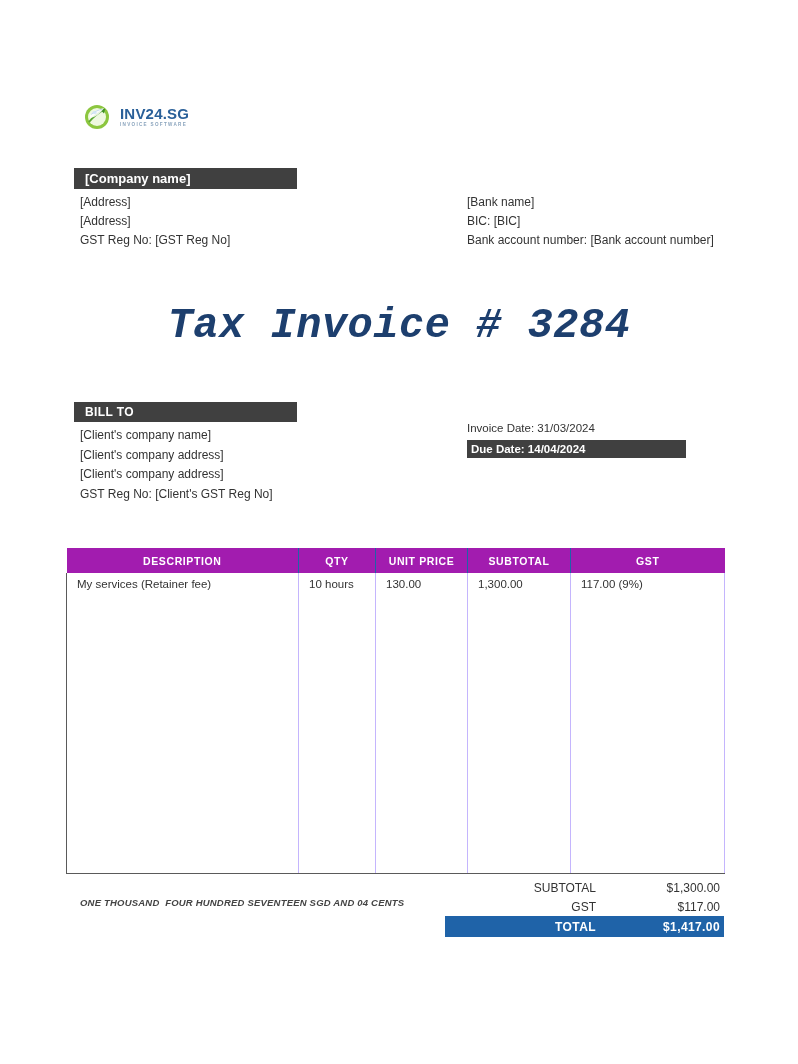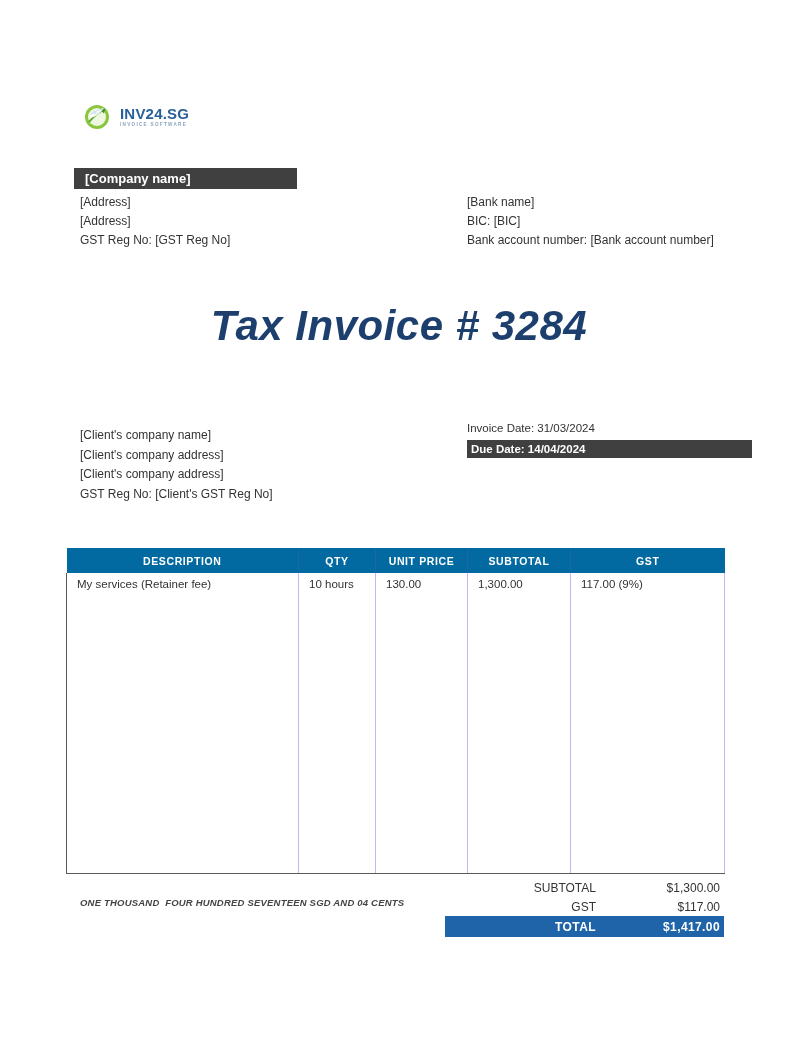--- a/index.html
+++ b/index.html
@@ -72,21 +72,21 @@
     top: 402px;
     width: 223px;
     height: 20px;
     padding-left: 11px;
     font-size: 12px;
     letter-spacing: 0.4px;
   }
   .bar-duedate {
     left: 467px;
     top: 440px;
-    width: 285px;
+    width: 219px;
     height: 18px;
     padding-left: 4px;
     font-size: 11.5px;
   }
 
   
   .lines {
     position: absolute;
     font-size: 12px;
     color: #333333;
@@ -99,39 +99,39 @@
   .block-client { left: 80px; top: 426px; line-height: 19.5px; }
   .block-invdate { left: 467px; top: 419px; font-size: 11.5px; }
 
   
   .doc-title {
     position: absolute;
     left: 0;
     top: 302px;
     width: 798px;
     text-align: center;
-    font-family: Liberation Sans, sans-serif;
+    font-family: Liberation Mono, monospace;
     font-style: italic;
     font-weight: bold;
     font-size: 42px;
     color: #1d3f6e;
     letter-spacing: 0.5px;
   }
 
   
   .items {
     position: absolute;
     left: 66px;
     top: 548px;
     width: 658px;
     border-collapse: collapse;
     table-layout: fixed;
   }
   .items th {
-    background: #0369a1;
+    background: #a21caf;
     color: #ffffff;
     font-size: 10.5px;
     font-weight: bold;
     letter-spacing: 0.6px;
     height: 25px;
     text-align: center;
     border-right: 1px solid #1f63a8;
   }
   .items th:last-child { border-right: none; }
   .items td {
@@ -237,20 +237,23 @@
   </div>
 
   <div class="lines block-bank">
     <div>[Bank name]</div>
     <div>BIC: [BIC]</div>
     <div>Bank account number: [Bank account number]</div>
   </div>
 
   <div class="doc-title">Tax Invoice # 3284</div>
 
+  <div class="bar bar-billto">
+    <span>BILL TO</span>
+  </div>
 
   <div class="lines block-client">
     <div>[Client's company name]</div>
     <div>[Client's company address]</div>
     <div>[Client's company address]</div>
     <div>GST Reg No: [Client's GST Reg No]</div>
   </div>
 
   <div class="lines block-invdate">
     <div>Invoice Date: 31/03/2024</div>

